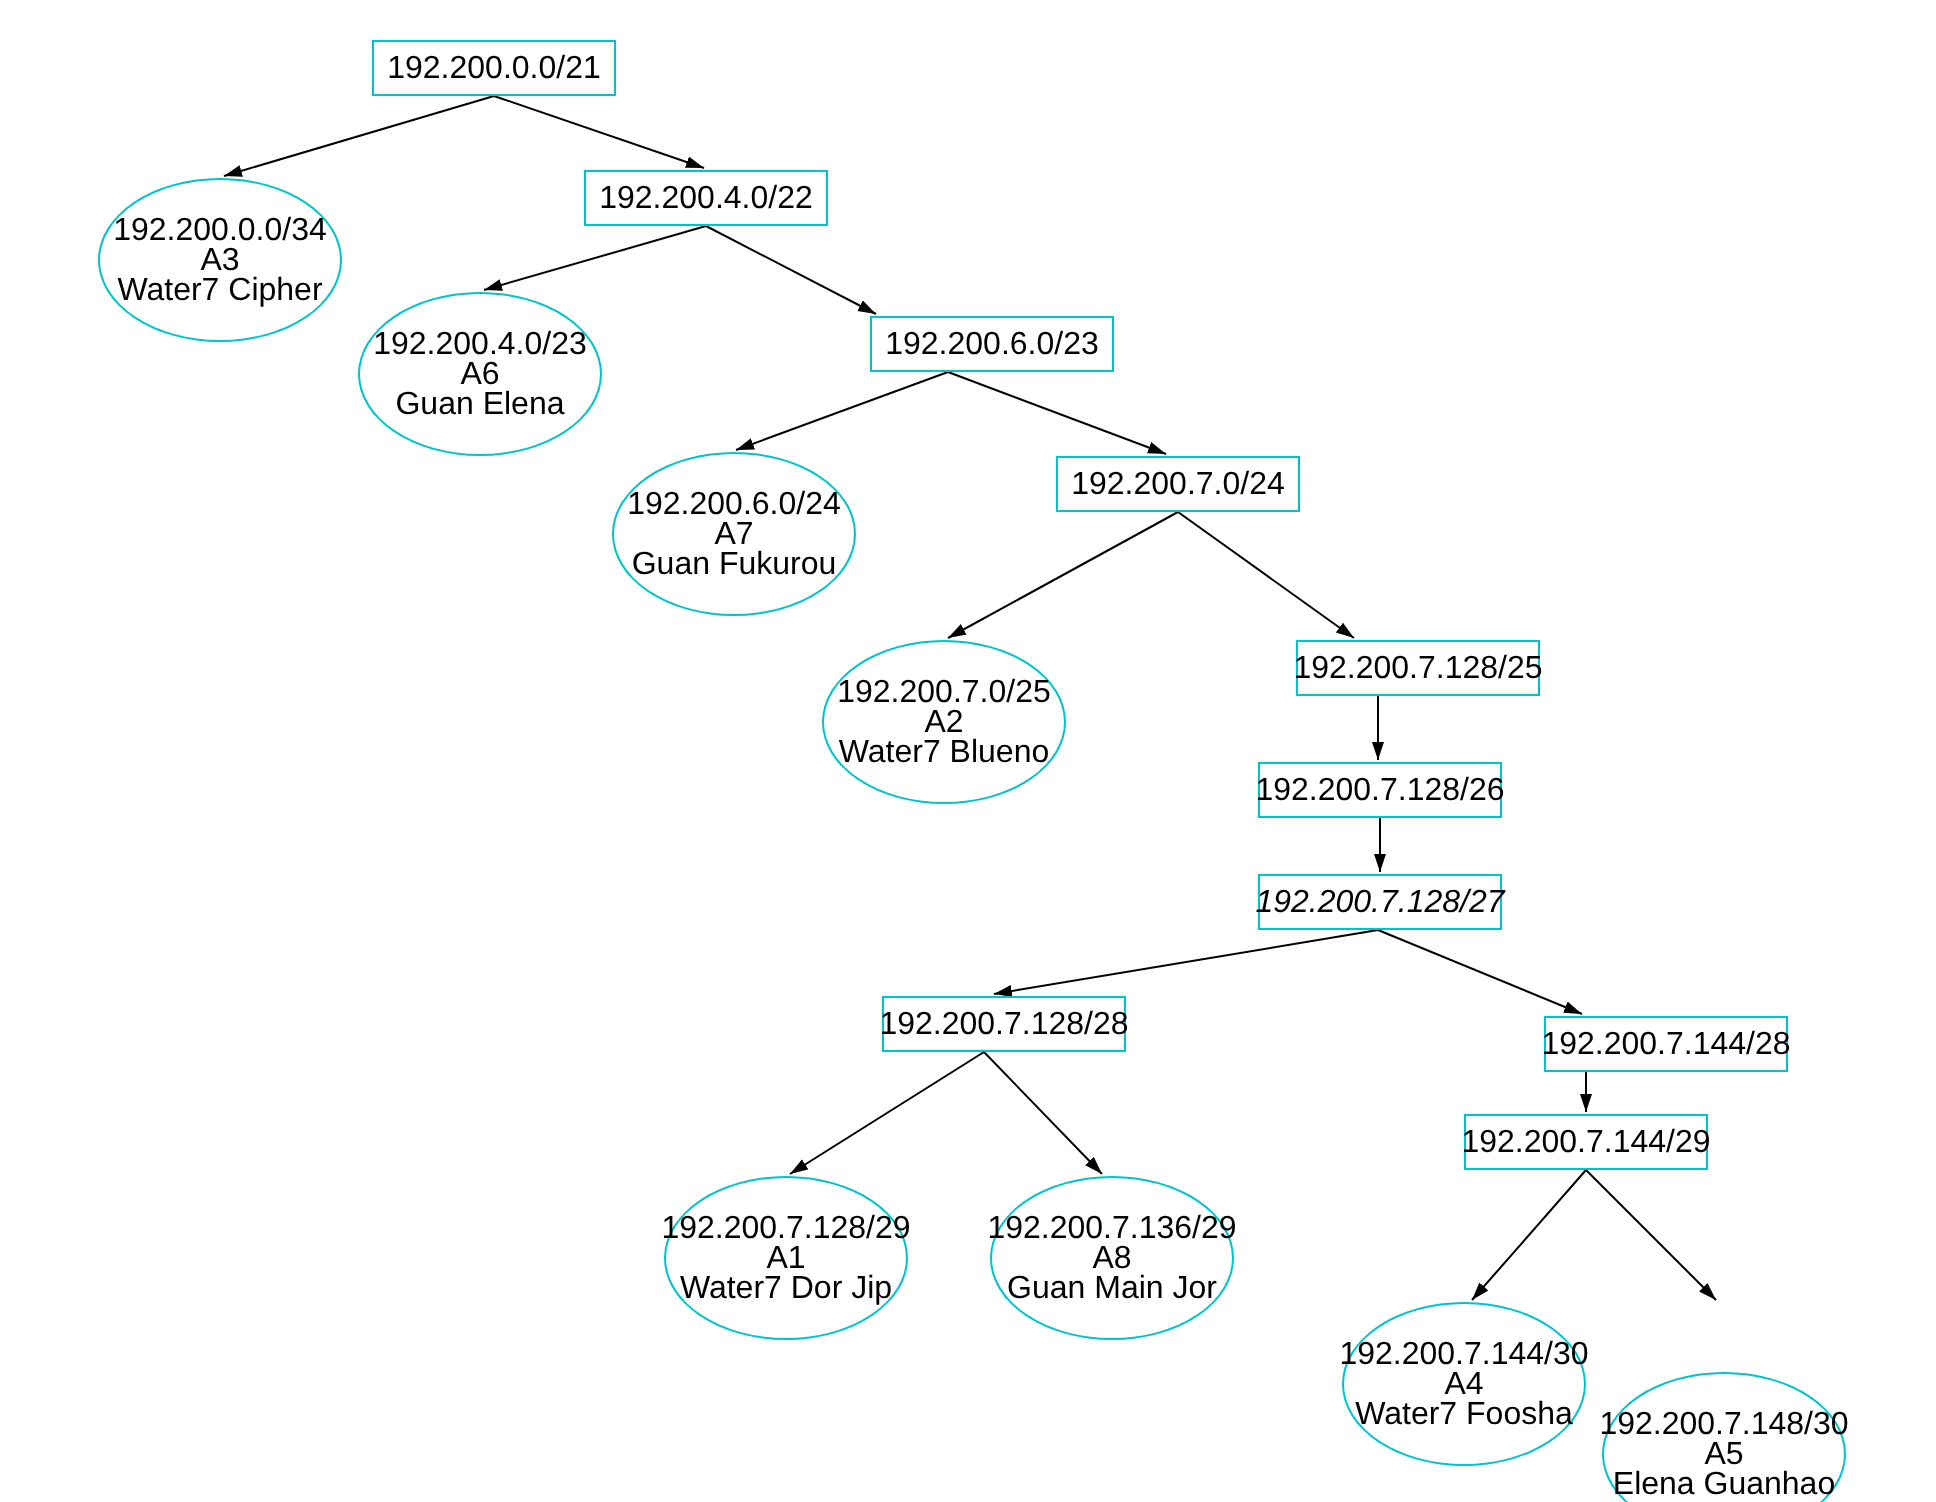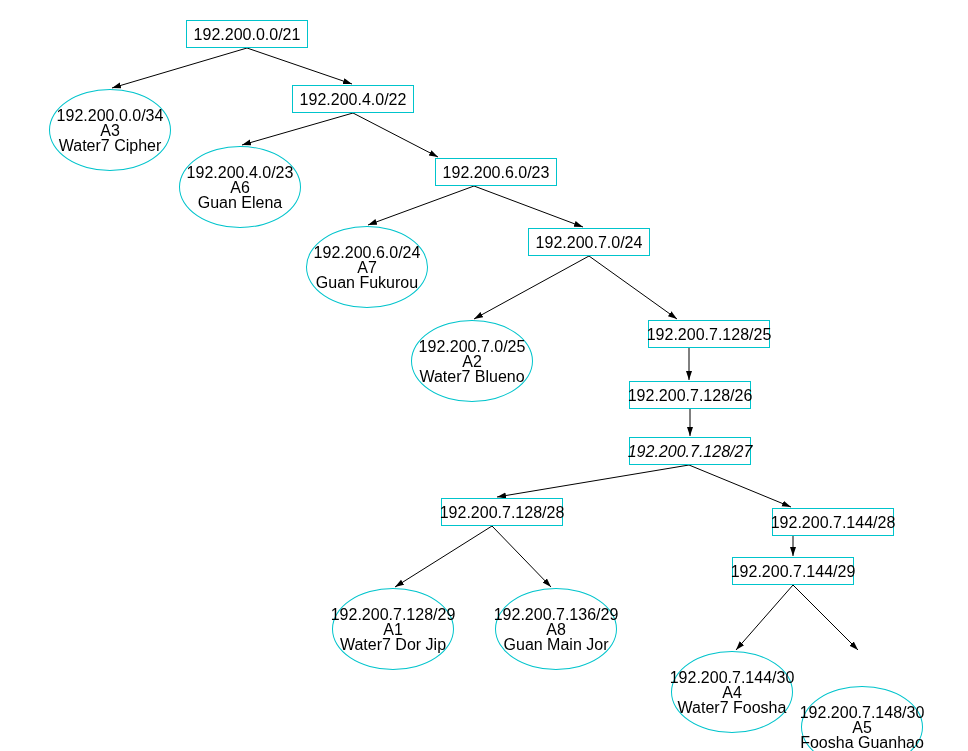--- a/index.html
+++ b/index.html
@@ -118,16 +118,16 @@
     <div>Guan Main Jor</div>
   </div>
   <div class="node ellipse" style="left:671px;top:651px;">
     <div>192.200.7.144/30</div>
     <div>A4</div>
     <div>Water7 Foosha</div>
   </div>
   <div class="node ellipse" style="left:801px;top:686px;">
     <div>192.200.7.148/30</div>
     <div>A5</div>
-    <div>Foosha Guanhao</div>
+    <div>Elena Guanhao</div>
   </div>
 
 </div>
 
 </body></html>

